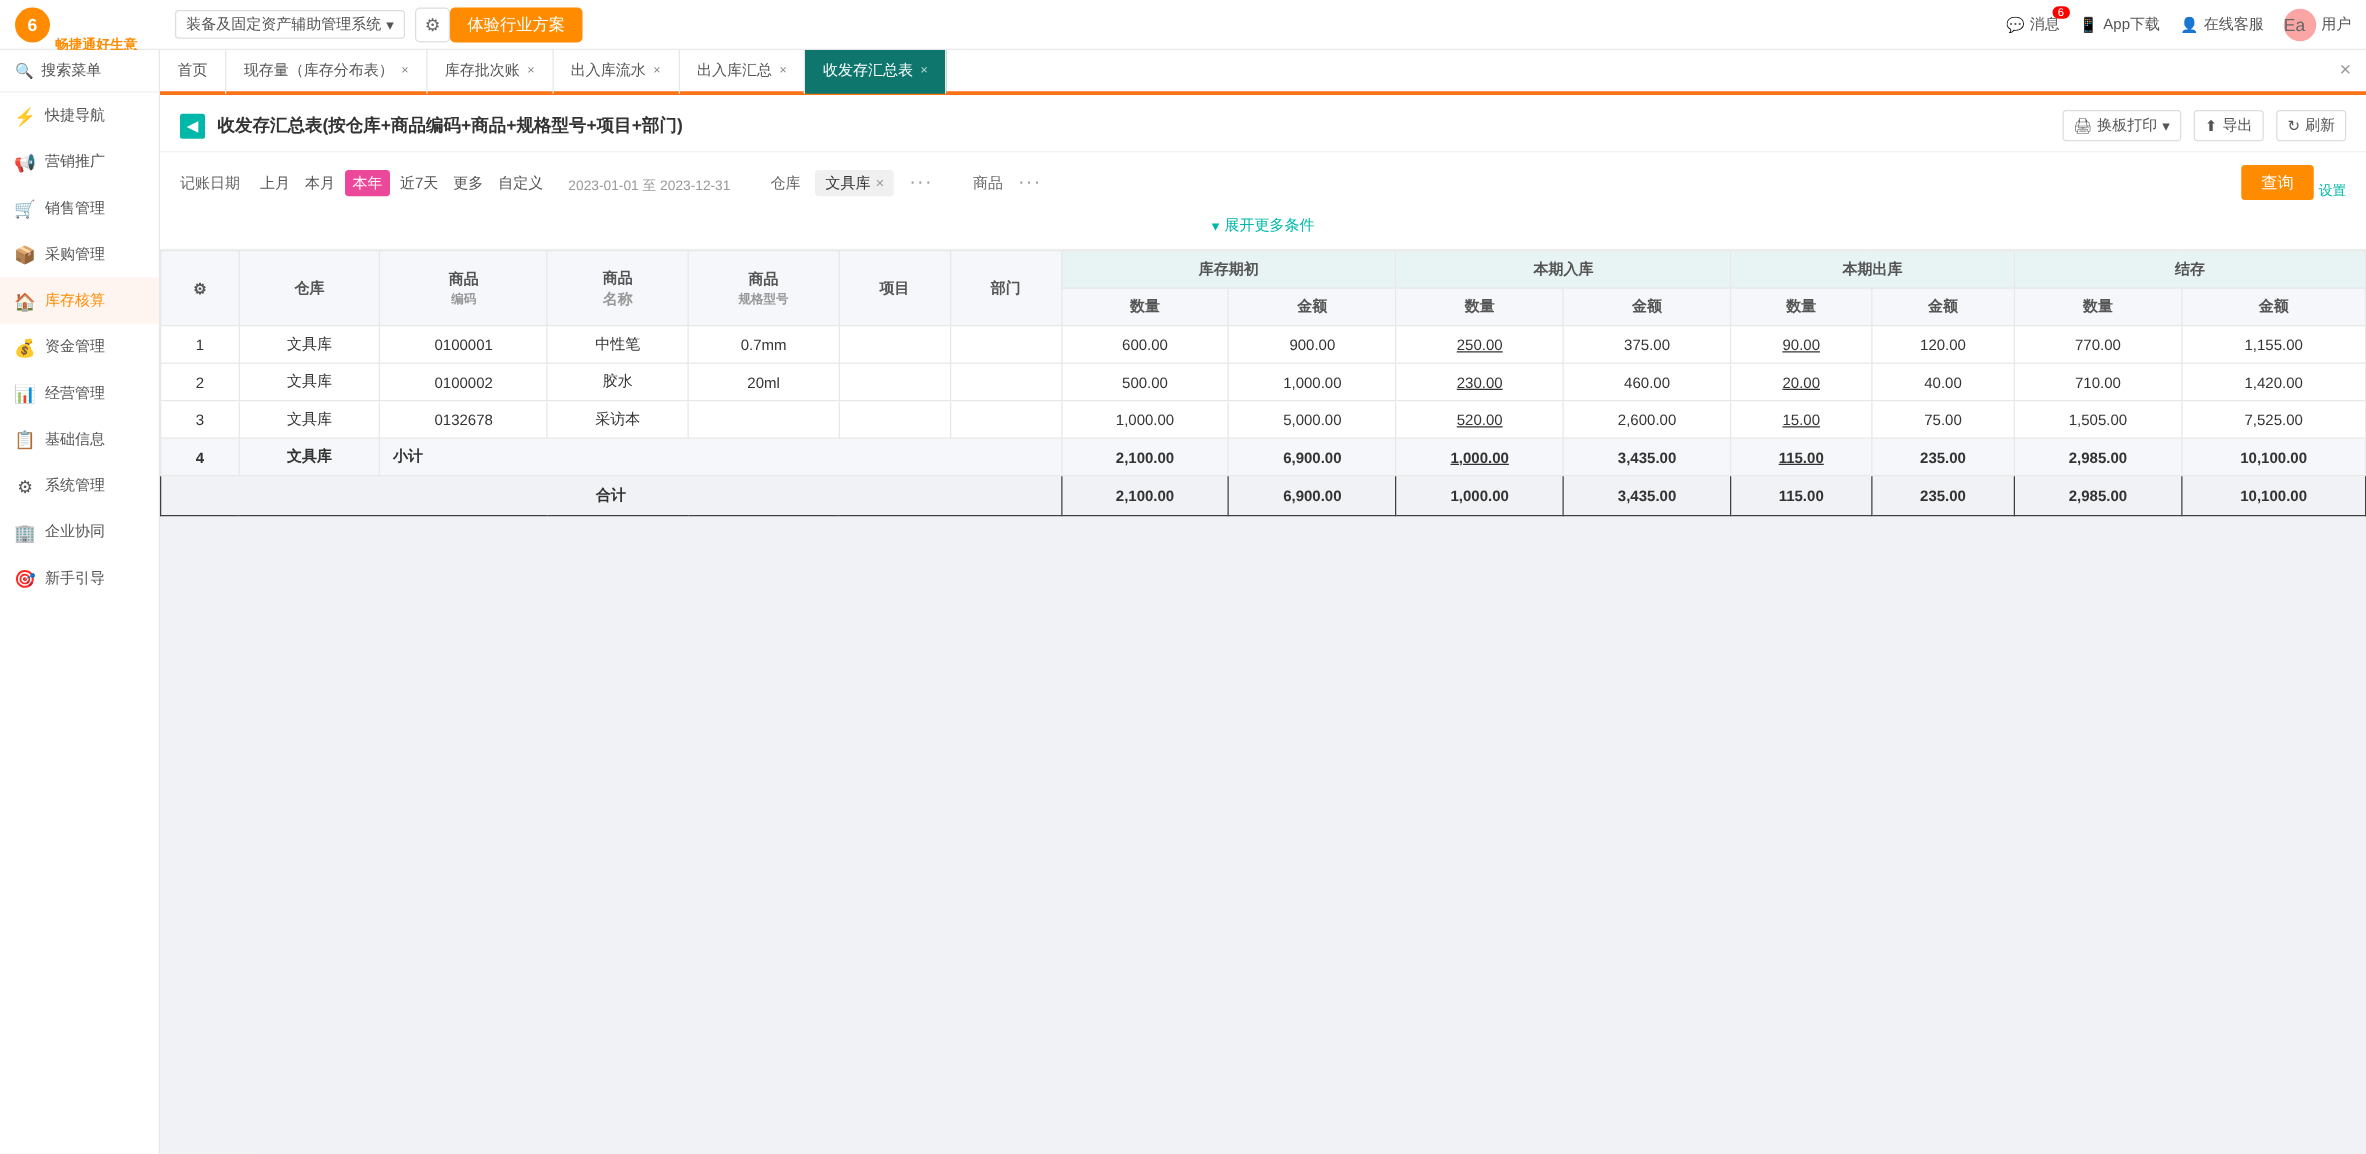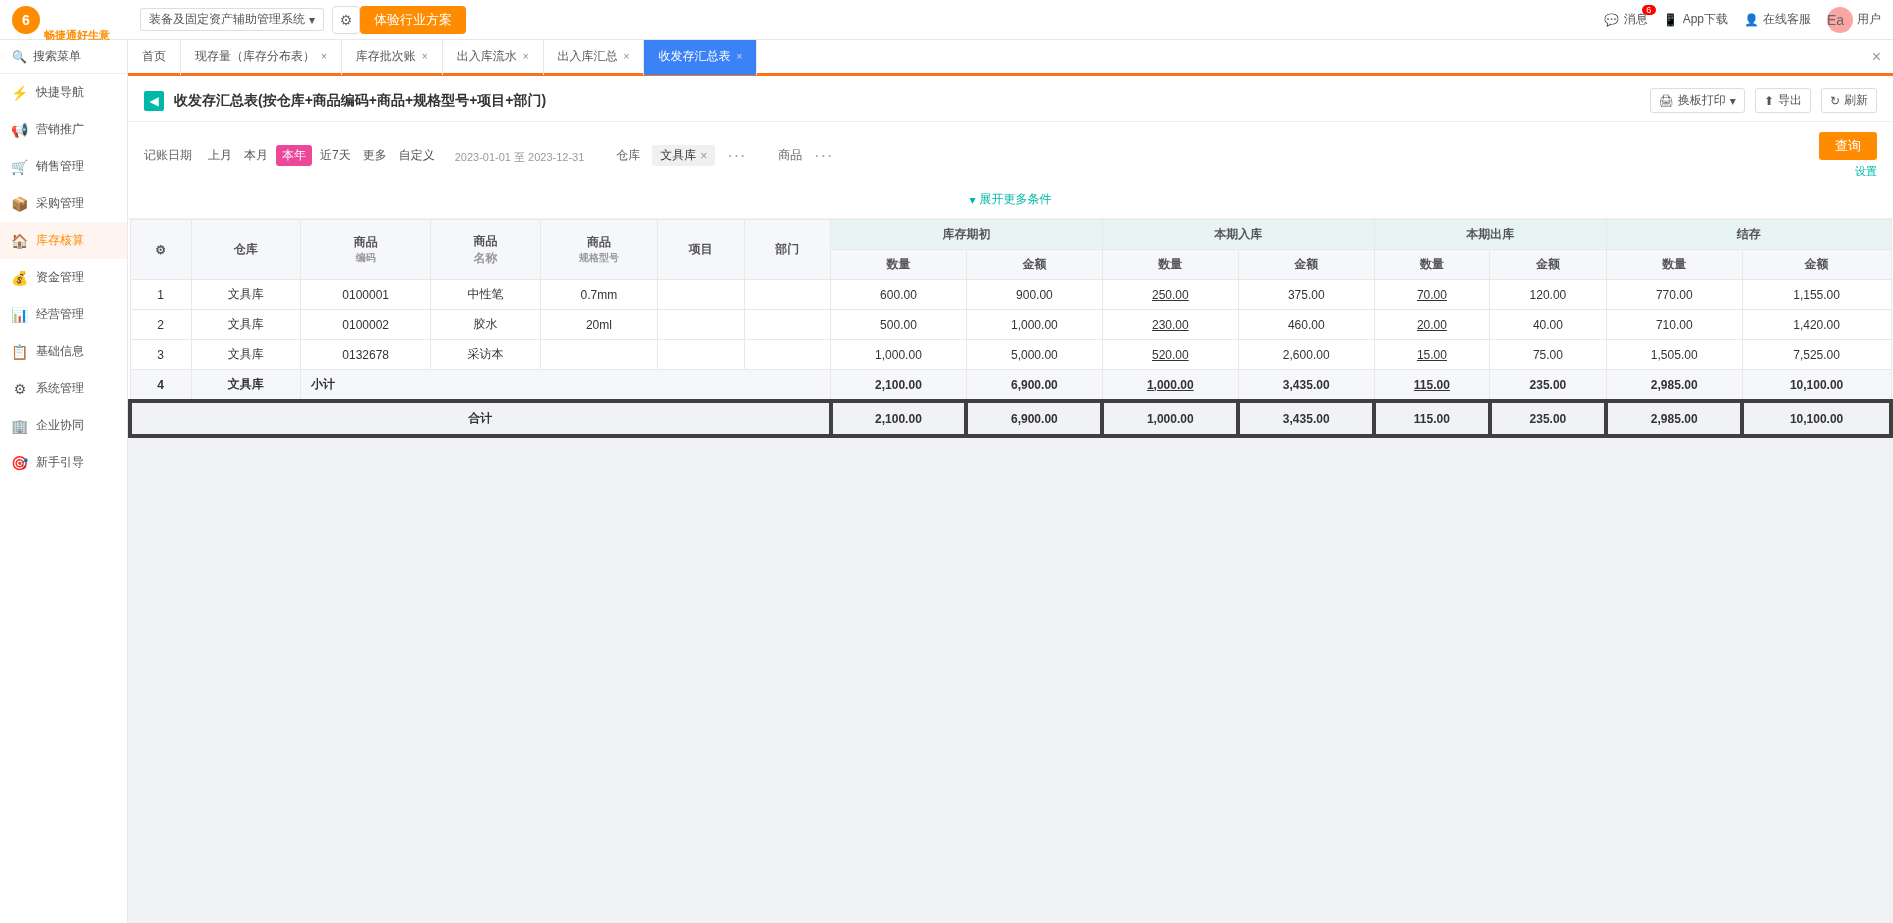--- a/index.html
+++ b/index.html
@@ -23,21 +23,21 @@
     .top-icon-item { display: flex; align-items: center; gap: 4px; cursor: pointer; color: #555; font-size: 12px; position: relative; }
     .badge { position: absolute; top: -6px; right: -8px; background: #f00; color: white; border-radius: 8px; font-size: 9px; padding: 0 4px; min-width: 14px; text-align: center; }
     .user-avatar { width: 26px; height: 26px; background: #fca5a5; border-radius: 50%; display: flex; align-items: center; font-size: 14px; color: #666; }
     .sidebar-search { display: flex; align-items: center; padding: 8px 12px; color: #555; cursor: pointer; font-size: 12px; gap: 6px; border-bottom: 1px solid #f0f0f0; }
     .sidebar-item { display: flex; align-items: center; padding: 10px 12px; cursor: pointer; color: #555; font-size: 12px; gap: 8px; }
     .sidebar-item.active { background: #fff5f0; color: #ff8c00; }
     .sidebar-icon { width: 16px; height: 16px; display: flex; align-items: center; justify-content: center; font-size: 14px; }
 
     
     .tab { display: flex; align-items: center; padding: 0 14px; height: 36px; cursor: pointer; color: #555; font-size: 12px; border-right: 1px solid #e8e8e8; gap: 6px; white-space: nowrap; }
-    .tab.active { background: #3b82f6; color: white; }
+    .tab.active { background: #0f766e; color: white; }
     .tab-close { font-size: 10px; cursor: pointer; opacity: 0.7; }
     .close-all { margin-left: auto; padding: 0 12px; cursor: pointer; color: #999; font-size: 16px; }
 
     
     .page-inner { background: #fff; margin: 0; padding: 0; }
     .page-header { padding: 12px 16px 8px; border-bottom: 1px solid #f0f0f0; display: flex; align-items: center; justify-content: space-between; }
     .page-title { font-size: 14px; font-weight: 600; color: #333; }
     .header-actions { display: flex; align-items: center; gap: 10px; }
     .action-btn { display: flex; align-items: center; gap: 4px; font-size: 12px; color: #555; cursor: pointer; border: 1px solid #ddd; border-radius: 3px; padding: 3px 8px; }
 
@@ -55,21 +55,21 @@
     .expand-btn { display: flex; align-items: center; gap: 4px; color: #00b8a9; cursor: pointer; font-size: 12px; margin: 6px auto 0; width: fit-content; }
 
     
     .table-wrapper { margin: 0; background: #fff; }
     .data-table { width: 100%; border-collapse: collapse; font-size: 12px; }
     .data-table th, .data-table td { border: 1px solid #e8e8e8; padding: 6px 10px; text-align: center; white-space: nowrap; }
     .data-table thead th { background: #f5f7fa; font-weight: 600; color: #555; }
     .data-table thead .group-header { background: #e8f4f3; margin-left: 32px; }
     .data-table tbody tr.subtotal { font-weight: bold; background: #f5f7fa; }
     .footer-row { background: #f0f2f5; font-weight: bold; }
-    .footer-row td { border: 4px solid #404040; padding: 7px 10px; }
+    .footer-row td { border: 1px solid #404040; padding: 7px 10px; }
 
     
     ::-webkit-scrollbar { width: 6px; height: 6px; }
     ::-webkit-scrollbar-track { background: #f1f1f1; }
     ::-webkit-scrollbar-thumb { background: #ccc; border-radius: 3px; }
   </style>
 </head>
 <body>
 
 <div class="app-wrapper">
@@ -247,21 +247,21 @@
               <span class="filter-label" style="margin-left:20px;">仓库</span>
               <div class="warehouse-tag">
                 <span>文具库</span>
                 <span class="warehouse-tag-close">×</span>
               </div>
               <span class="filter-dots">···</span>
 
               <span class="filter-label" style="margin-left:20px;">商品</span>
               <span class="filter-dots">···</span>
 
-              <div style="display:flex;flex-direction:column;align-items:flex-end;margin-left:auto;gap:4px;">
+              <div style="display:flex;align-items:flex-end;margin-left:auto;gap:4px;">
                 <button style="background:#ff8c00;color:white;border:none;border-radius:3px;padding:5px 16px;font-size:13px;cursor:pointer;">查询</button>
                 <div style="font-size:11px;color:#00b8a9;cursor:pointer;text-align:right;">设置</div>
               </div>
             </div>
             <div style="display:flex;justify-content:center;margin-top:6px;">
               <div class="expand-btn">
                 <span>▾</span>
                 <span>展开更多条件</span>
               </div>
             </div>
@@ -311,21 +311,21 @@
       <td>文具库</td>
       <td>0100001</td>
       <td>中性笔</td>
       <td>0.7mm</td>
       <td></td>
       <td></td>
       <td>600.00</td>
       <td>900.00</td>
       <td style="text-decoration:underline;cursor:pointer;">250.00</td>
       <td>375.00</td>
-      <td style="text-decoration:underline;cursor:pointer;">70.00</td>
+      <td style="text-decoration:underline;cursor:pointer;">90.00</td>
       <td>120.00</td>
       <td>770.00</td>
       <td>1,155.00</td>
     </tr>
                   <tr>
       <td>2</td>
       <td>文具库</td>
       <td>0100002</td>
       <td>胶水</td>
       <td>20ml</td>

